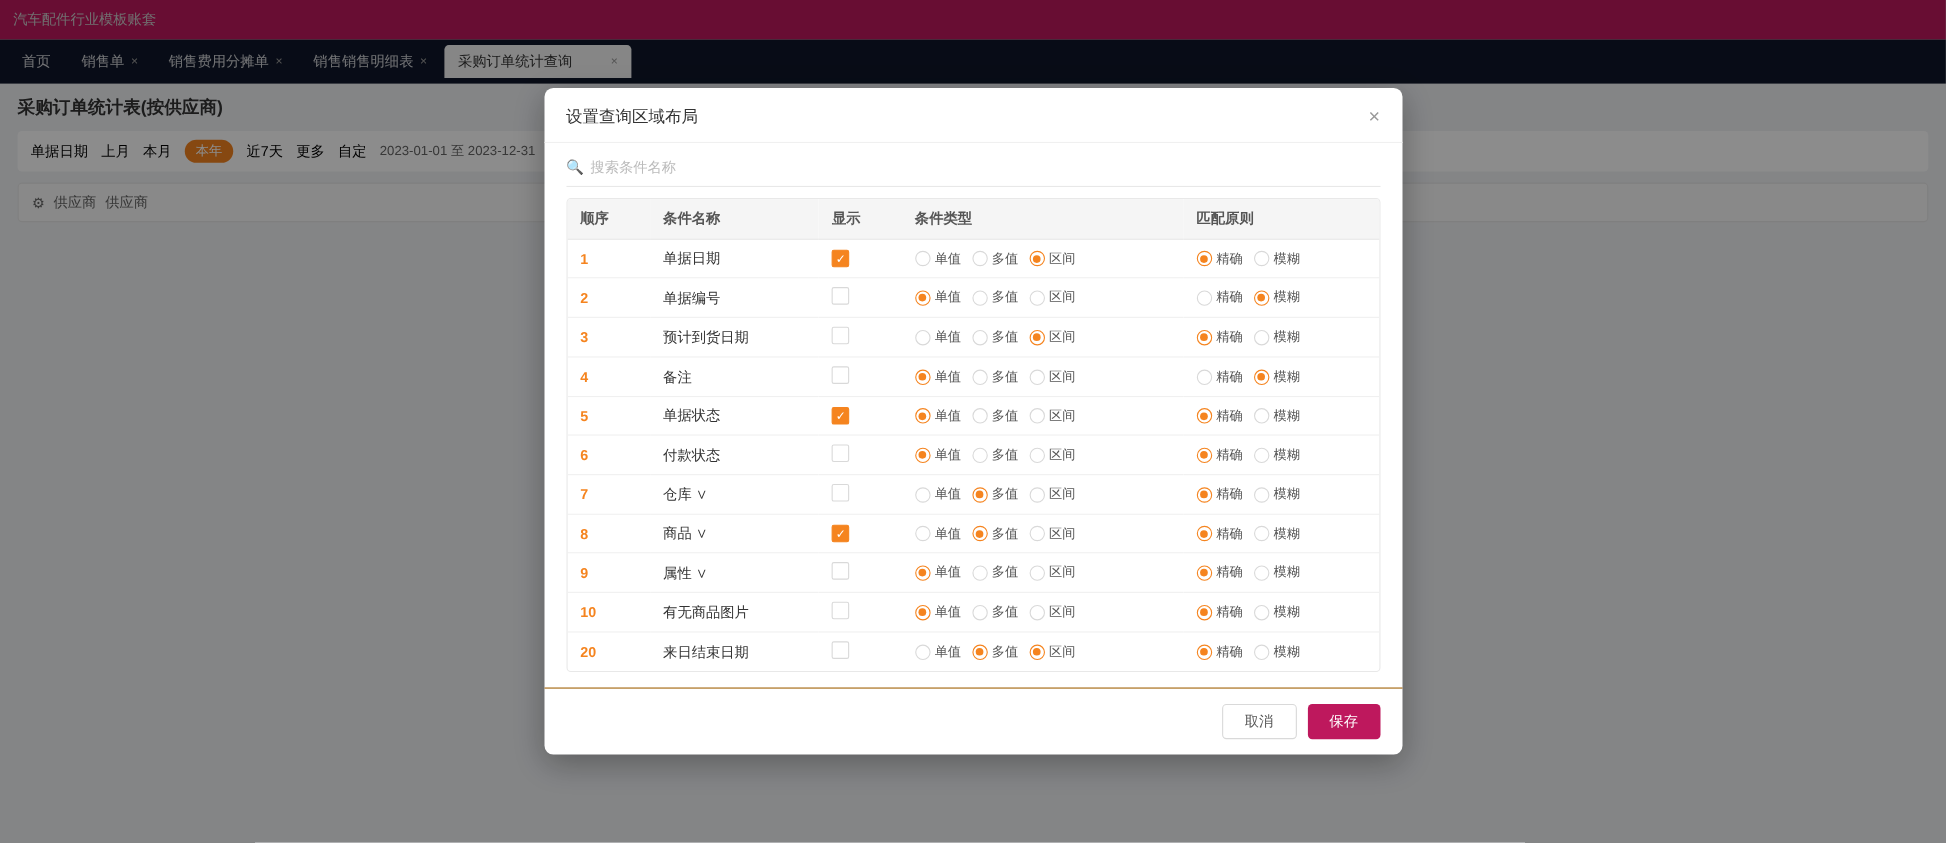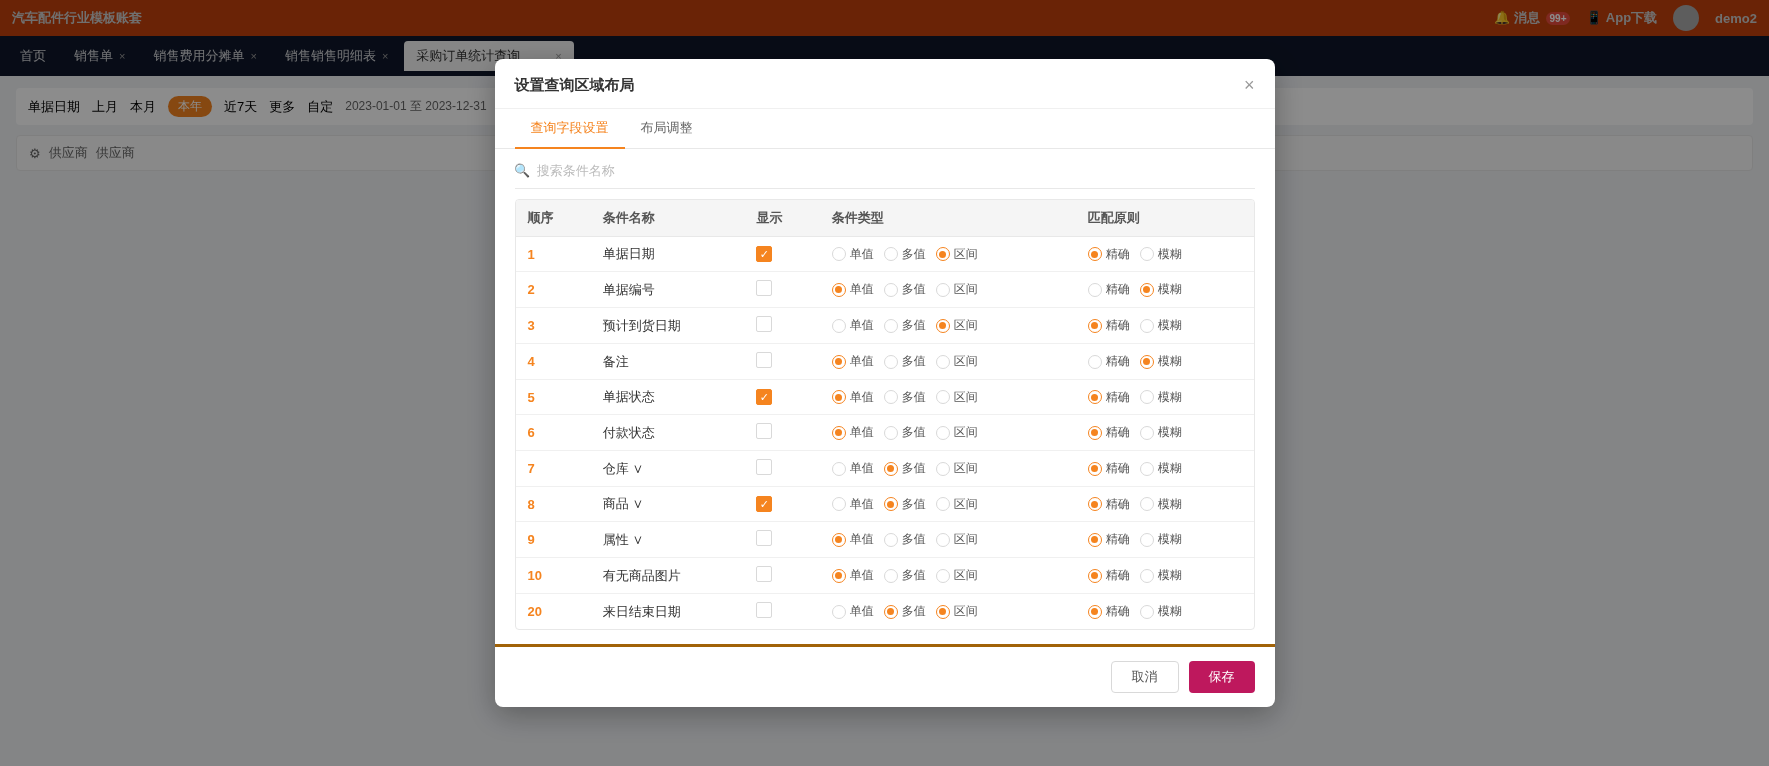--- a/index.html
+++ b/index.html
@@ -1,27 +1,26 @@
 <!DOCTYPE html>
 <html><head>
   <meta charset="utf-8">
   <style>
     * { box-sizing: border-box; margin: 0; padding: 0; }
     body { font-family: "Microsoft YaHei", sans-serif; font-size: 13px; background: #f0f2f5; }
 
     
     .top-bar {
-      background: #c2410c;
+      background: #be185d;
       height: 36px;
       display: flex;
       align-items: center;
       justify-content: space-between;
       padding: 0 12px;
       color: #ccc;
-      font-weight: bold;
     }
     .top-bar-right { display: flex; align-items: center; gap: 16px; font-size: 13px; color: #ccc; }
     .top-bar-right .badge { background: #e74c3c; color: white; border-radius: 10px; font-size: 10px; padding: 1px 4px; margin-left: 2px; }
     .top-bar-right .avatar { width: 26px; height: 26px; border-radius: 50%; background: #aaa; display: inline-block; }
 
     
     .tab-bar {
       background: #0f172a;
       height: 40px;
       display: flex;
@@ -136,21 +135,21 @@
       flex-direction: column;
       box-shadow: 0 8px 30px rgba(0,0,0,0.3);
     }
     .dialog-header {
       padding: 16px 20px 12px;
       border-bottom: 1px solid #f0f0f0;
       display: flex;
       justify-content: space-between;
       align-items: center;
     }
-    .dialog-title { font-size: 15px; font-weight: bold; color: #333; }
+    .dialog-title { font-size: 15px; font-weight: normal; color: #333; }
     .dialog-close { cursor: pointer; color: #999; font-size: 18px; }
 
     .dialog-tabs {
       display: flex;
       border-bottom: 1px solid #e8e8e8;
       padding: 0 20px;
     }
     .dialog-tab {
       padding: 10px 16px;
       cursor: pointer;
@@ -270,21 +269,21 @@
       content: '';
       width: 7px; height: 7px;
       border-radius: 50%;
       background: #f5841f;
     }
     .radio-label { font-size: 12px; color: #555; }
 
     
     .dialog-footer {
       padding: 14px 20px;
-      border-top: 3px solid #a16207;
+      border-top: 1px solid #a16207;
       display: flex;
       justify-content: flex-end;
       gap: 10px;
     }
     .btn-cancel {
       background: white;
       color: #555;
       border: 1px solid #d9d9d9;
       border-radius: 4px;
       padding: 6px 20px;
@@ -304,31 +303,20 @@
     
     .config-table::-webkit-scrollbar { width: 6px; }
     .config-table::-webkit-scrollbar-track { background: #f5f5f5; }
     .config-table::-webkit-scrollbar-thumb { background: #ccc; border-radius: 3px; }
   </style>
 </head>
 <body>
 
 <div class="top-bar">
   <span>汽车配件行业模板账套</span>
-  <div class="top-bar-right">
-    <span>
-      🔔 <span>消息</span>
-      <span class="badge">99+</span>
-    </span>
-    <span>
-      📱 <span>App下载</span>
-    </span>
-    <span class="avatar"></span>
-    <span>demo2</span>
-  </div>
 </div>
 
 <div class="tab-bar">
   <div class="tab-item">
     <span>首页</span>
   </div>
   <div class="tab-item">
     <span>销售单</span>
     <span class="close-x">×</span>
   </div>
@@ -340,20 +328,21 @@
     <span>销售销售明细表</span>
     <span class="close-x">×</span>
   </div>
   <div class="tab-item active">
     <span>采购订单统计查询</span>
     <span class="close-x">×</span>
   </div>
 </div>
 
 <div class="page-content">
+  <div class="page-title">采购订单统计表(按供应商)</div>
 
   <div class="filter-bar">
     <span>单据日期</span>
     <span>上月</span>
     <span>本月</span>
     <span class="date-pill">本年</span>
     <span>近7天</span>
     <span>更多</span>
     <span>自定</span>
     <span class="filter-date-text">2023-01-01 至 2023-12-31</span>
@@ -367,24 +356,20 @@
 </div>
 
 <div class="overlay">
   <div class="dialog">
 
     <div class="dialog-header">
       <span class="dialog-title">设置查询区域布局</span>
       <span class="dialog-close">×</span>
     </div>
 
-    <div class="dialog-tabs">
-      <div class="dialog-tab active">查询字段设置</div>
-      <div class="dialog-tab">布局调整</div>
-    </div>
 
     <div class="dialog-body">
 
       <div class="search-box">
         <span>🔍</span>
         <input type="text" placeholder="搜索条件名称" style="">
       </div>
 
       <div class="config-table">
         <table>

